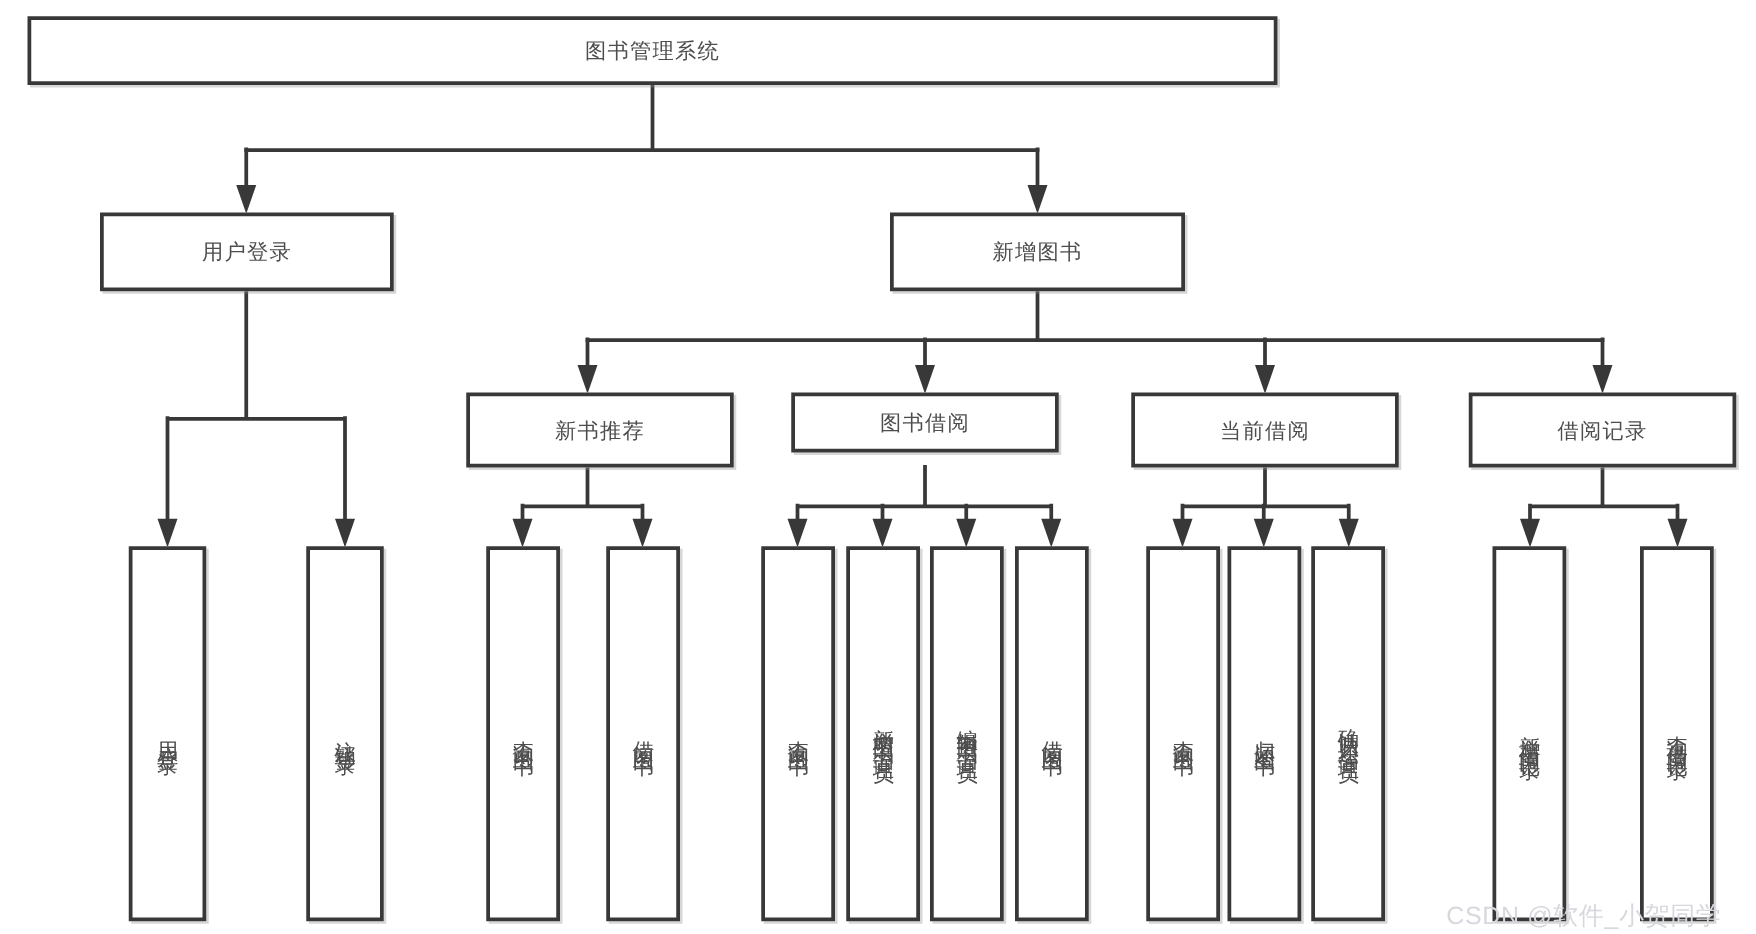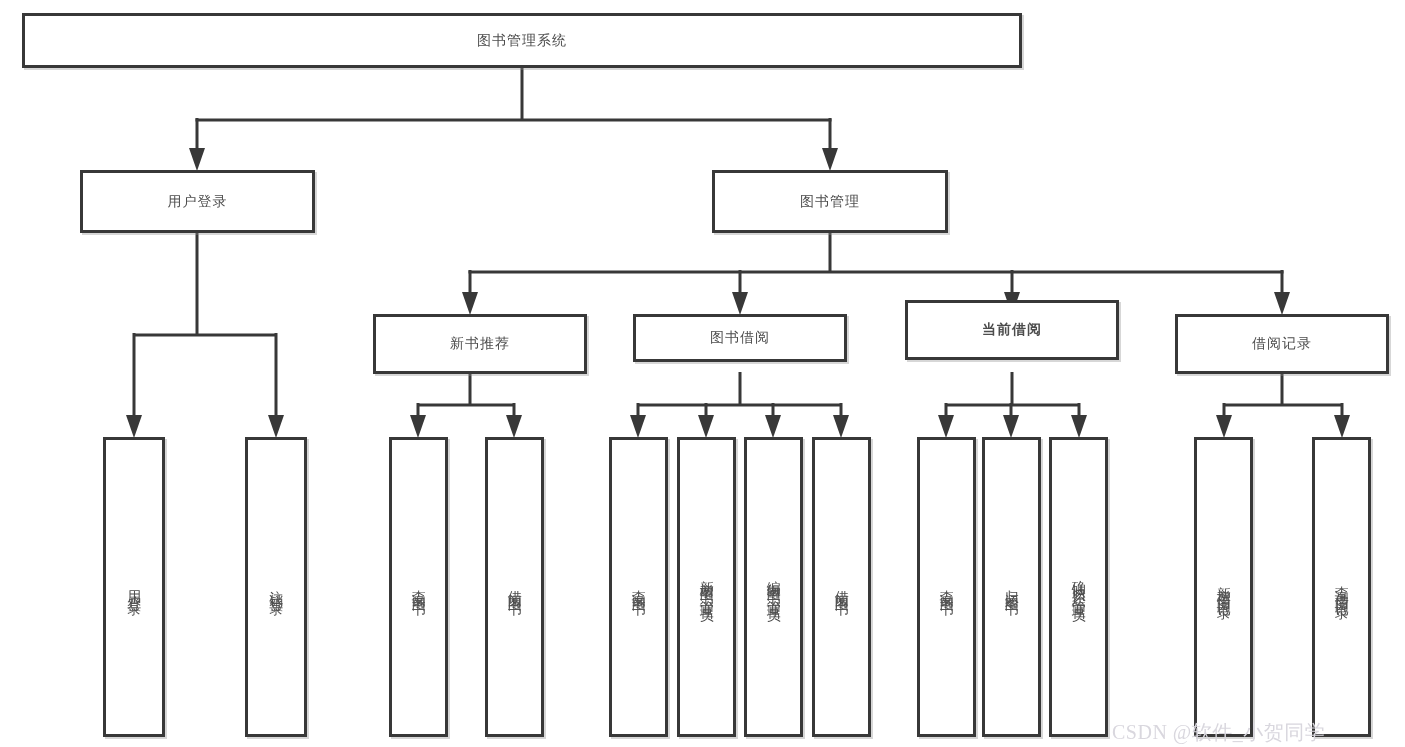--- a/index.html
+++ b/index.html
@@ -20,21 +20,21 @@
   }
   .box {
     position: absolute;
     background: #ffffff;
     border: 3px solid #383838;
     box-shadow: 2px 2px 0 0 rgba(140,140,140,0.35);
     display: flex;
     align-items: center;
     justify-content: center;
     color: #4d4d4d;
-    font-size: 14px;
+    font-size: 17px;
     letter-spacing: 1px;
     z-index: 2;
   }
   .hbox span { white-space: nowrap; }
   .vbox span {
     writing-mode: vertical-rl;
     text-orientation: mixed;
     letter-spacing: 4px;
     line-height: 1.25;
   }
@@ -91,30 +91,30 @@
   </svg>
 
   <div class="box hbox" style="left:22px; top:13px; width:1000px; height:55px;">
     <span>图书管理系统</span>
   </div>
 
   <div class="box hbox" style="left:80px; top:170px; width:235px; height:63px;">
     <span>用户登录</span>
   </div>
   <div class="box hbox" style="left:712px; top:170px; width:236px; height:63px;">
-    <span>图书管理</span>
+    <span>新增图书</span>
   </div>
 
   <div class="box hbox" style="left:373px; top:314px; width:214px; height:60px;">
     <span>新书推荐</span>
   </div>
   <div class="box hbox" style="left:633px; top:314px; width:214px; height:48px;">
     <span>图书借阅</span>
   </div>
-  <div class="box hbox" style="left:905px; top:300px; width:214px; height:60px;font-weight:bold;">
+  <div class="box hbox" style="left:905px; top:314px; width:214px; height:60px;">
     <span>当前借阅</span>
   </div>
   <div class="box hbox" style="left:1175px; top:314px; width:214px; height:60px;">
     <span>借阅记录</span>
   </div>
 
   <div class="box vbox" style="left:103px; top:437px; width:62px; height:300px;">
     <span>用户登录</span>
   </div>
   <div class="box vbox" style="left:245px; top:437px; width:62px; height:300px;">
@@ -151,15 +151,15 @@
     <span>确认归还（管理员）</span>
   </div>
 
   <div class="box vbox" style="left:1194px; top:437px; width:59px; height:300px;">
     <span>新增借阅记录</span>
   </div>
   <div class="box vbox" style="left:1312px; top:437px; width:59px; height:300px;">
     <span>查询借阅记录</span>
   </div>
 
-  <div class="watermark" style="left:1112px; top:719px;font-family:Liberation Serif, serif;">CSDN @软件_小贺同学</div>
+  <div class="watermark" style="left:1157px; top:719px;">CSDN @软件_小贺同学</div>
 
 </div>
 
 </body></html>

